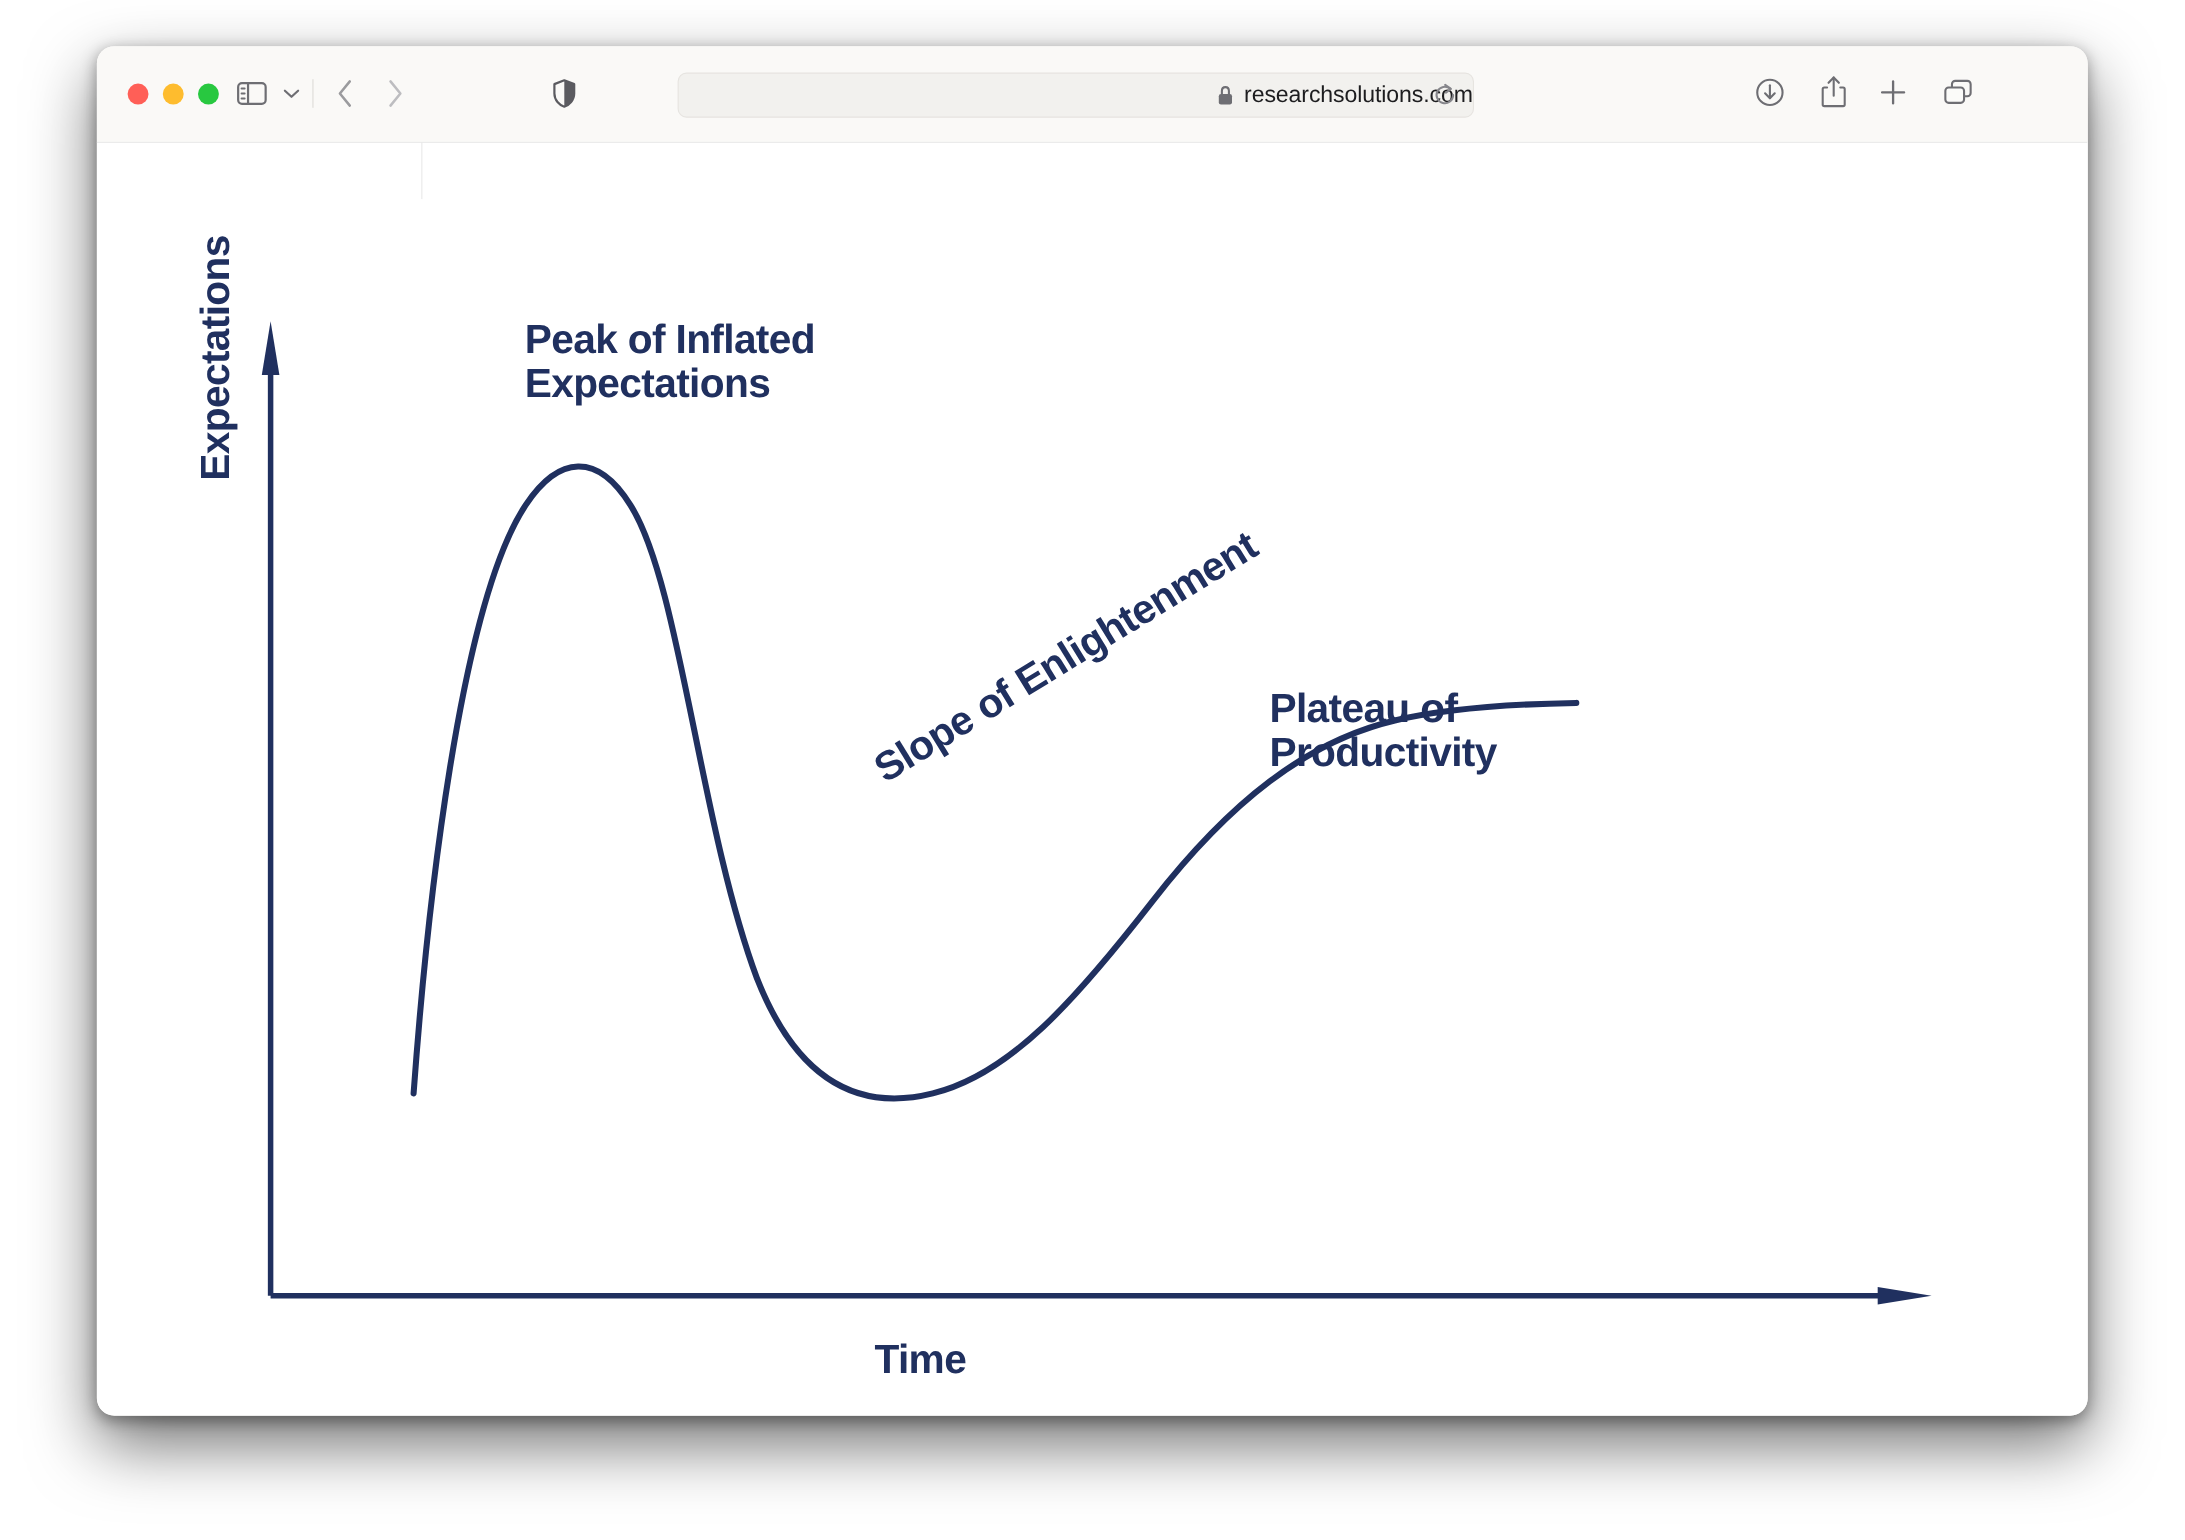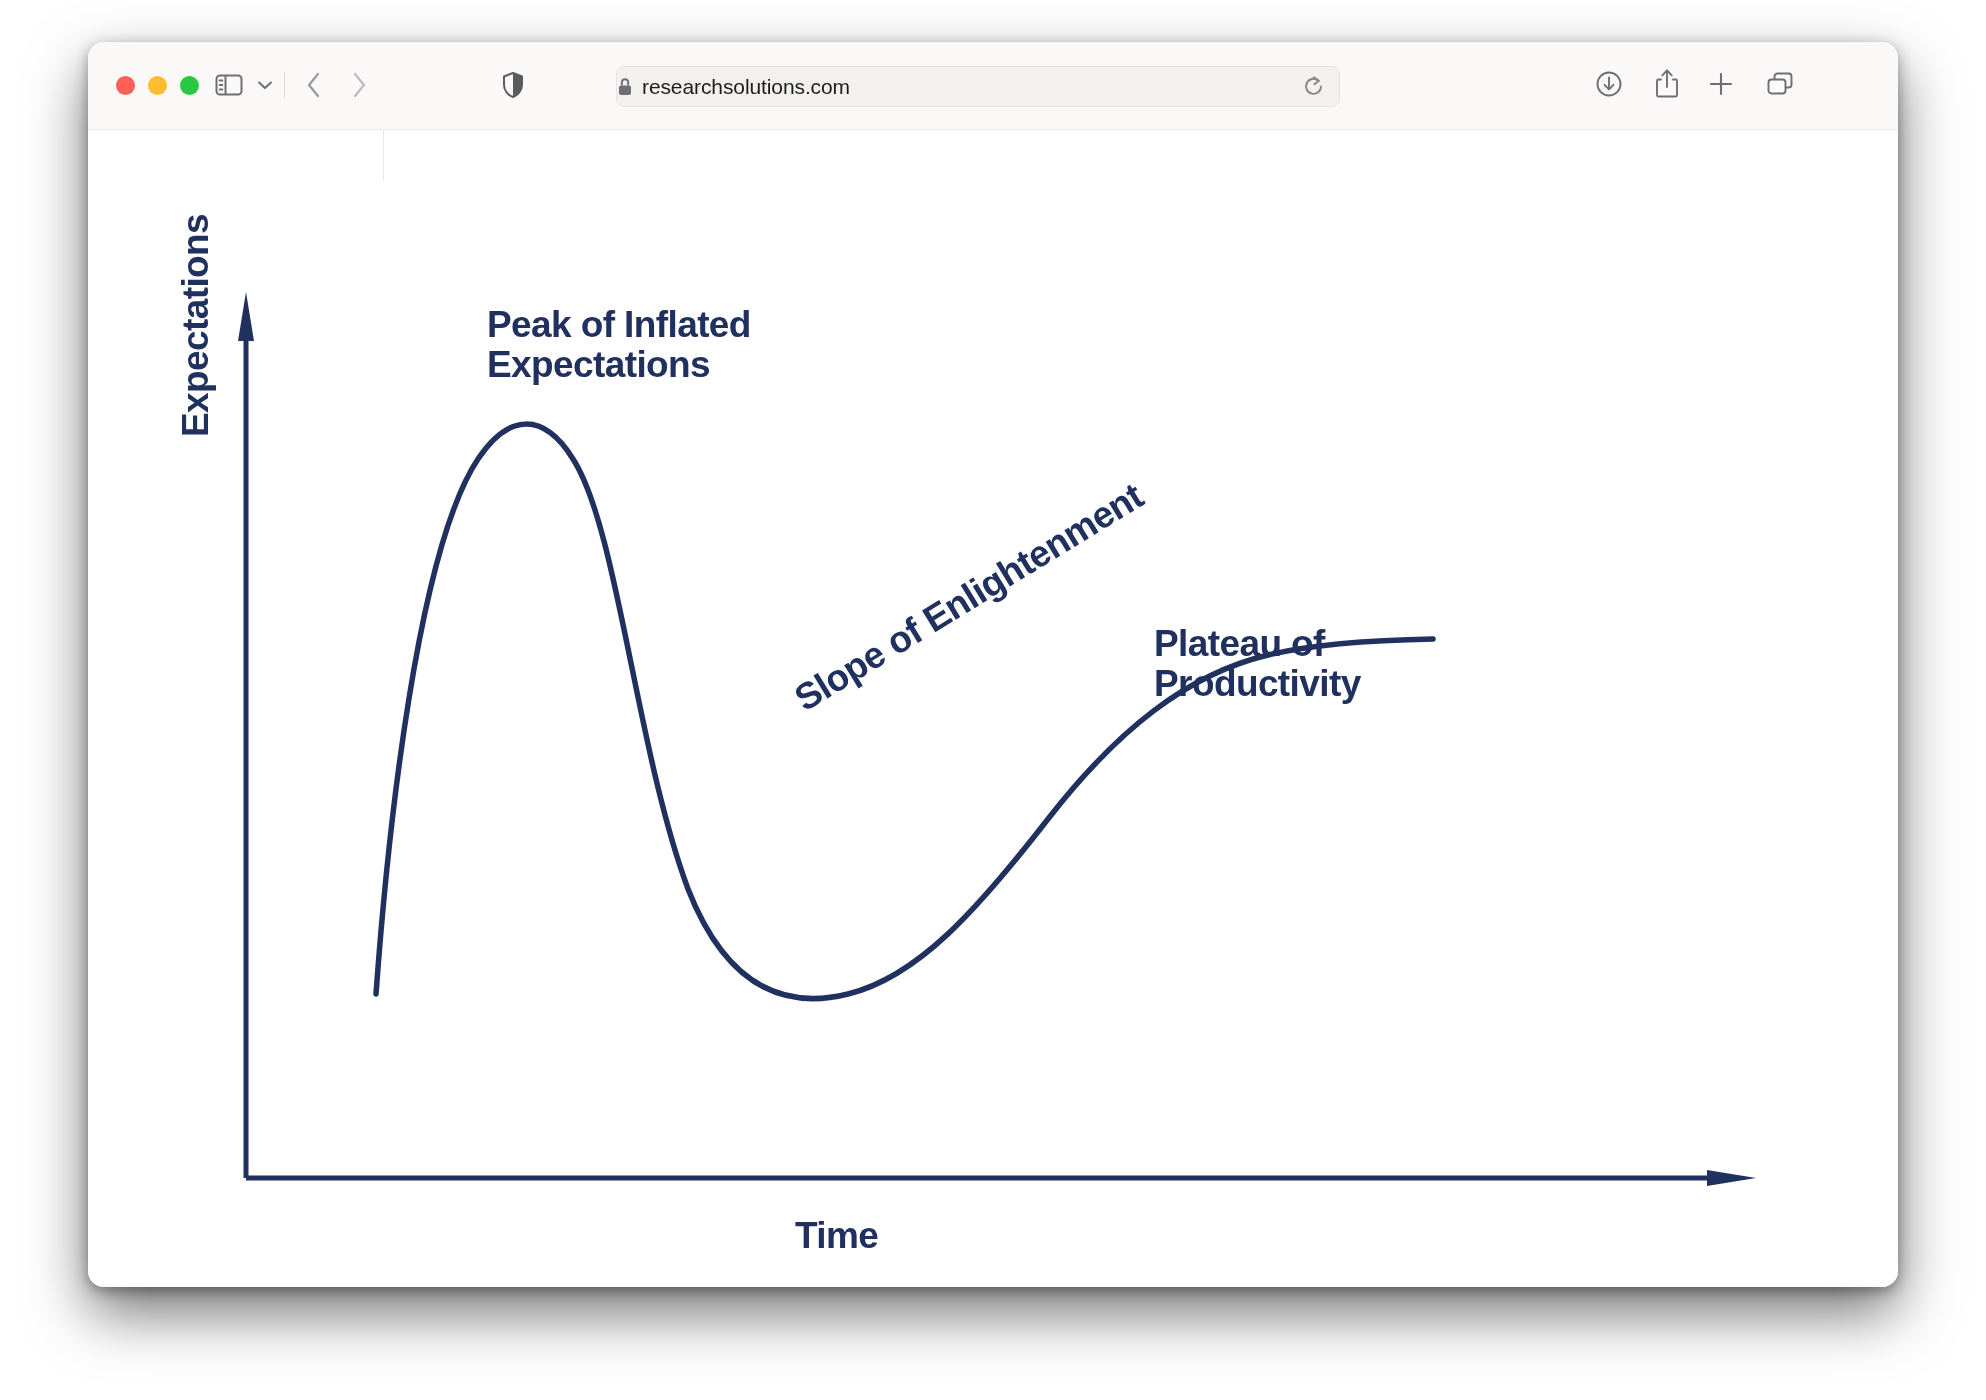--- a/index.html
+++ b/index.html
@@ -75,21 +75,21 @@
 
   #address-bar {
     position: absolute;
     left: 528px; top: 24px;
     width: 722px; height: 39px;
     background: #f2f1ee;
     border: 1px solid #e6e4e0;
     border-radius: 8px;
     display: flex;
     align-items: center;
-    justify-content: flex-start;
+    justify-content: flex-end;
   }
   #address-bar .lock {
     margin-right: 9px;
     display: inline-flex;
     color: #6e6e73;
   }
   #url-text {
     font-size: 21px;
     color: #1d1d1f;
     letter-spacing: -0.1px;
@@ -134,21 +134,21 @@
 
   .chart-label {
     position: absolute;
     color: #20305f;
     font-weight: 700;
     font-size: 37px;
     line-height: 1.08;
     letter-spacing: -0.6px;
     white-space: pre-line;
   }
-  #label-peak        { left: 389px; top: 176px; margin-left: 10px; }
+  #label-peak        { left: 389px; top: 160px; }
   #label-innovation  { left: 215px; top: 755px; }
   #label-trough      { left: 560px; top: 755px; }
   #label-plateau     { left: 1066px; top: 495px; }
   #label-slope {
     left: 700px; top: 556px;
     transform: rotate(-31.5deg);
     transform-origin: left top;
     white-space: nowrap;
   }
   #label-yaxis {

